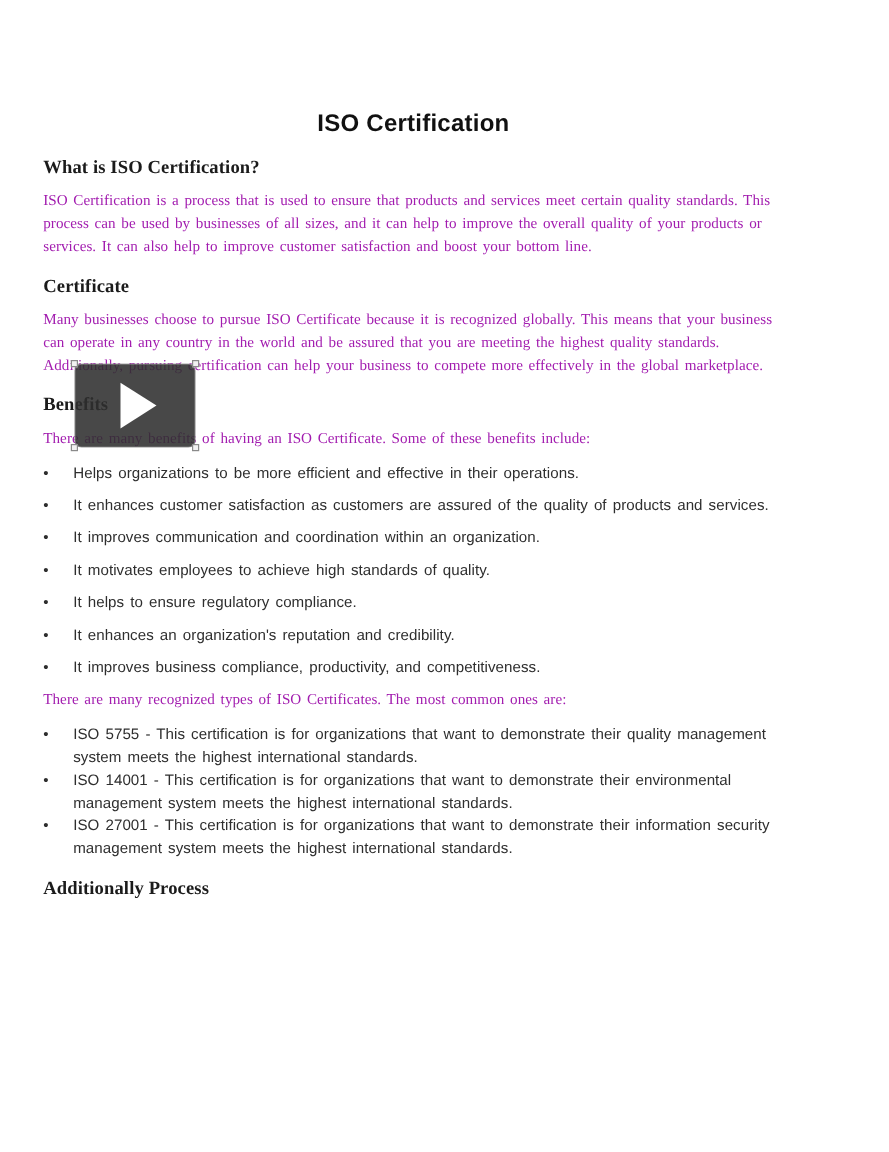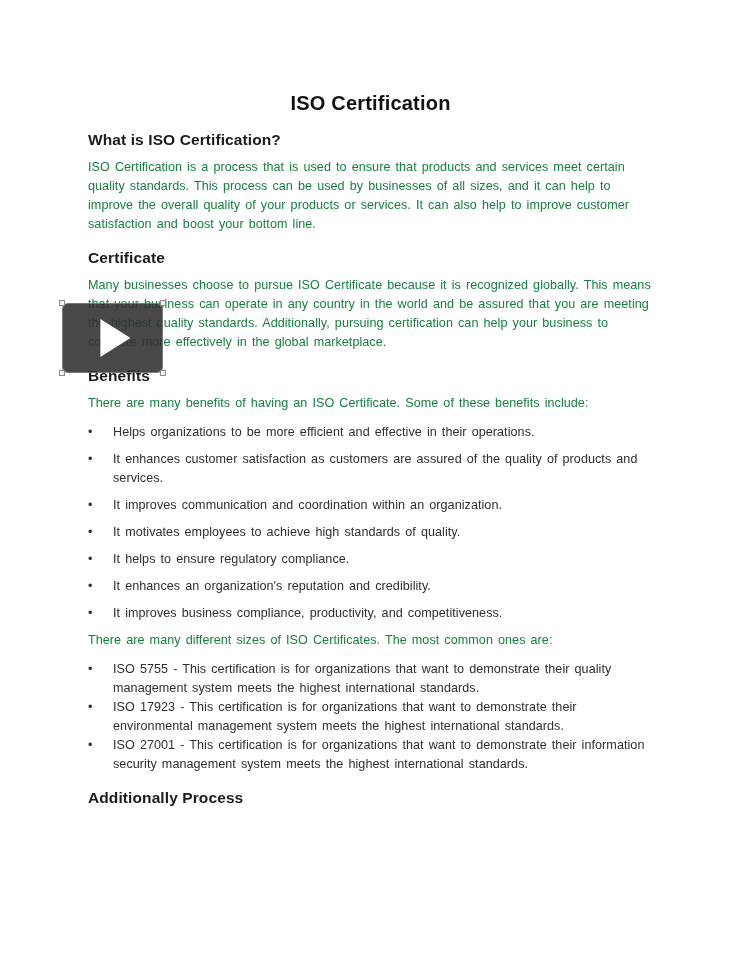--- a/index.html
+++ b/index.html
@@ -9,46 +9,48 @@
   }
   .page {
     position: relative;
     width: 741px;
     height: 960px;
     background: #ffffff;
     overflow: hidden;
     font-family: "Liberation Sans", "DejaVu Sans", sans-serif;
   }
   .content {
-    padding: 90px 88px 0 88px;
+    padding: 90px 88px 0 36px;
   }
   h1.doc-title {
     margin: 0;
     font-size: 20px;
     line-height: 26px;
     font-weight: 700;
     text-align: center;
     color: #111111;
     letter-spacing: 0.2px;
   }
   h2.section-heading {
     margin: 14px 0 8px 0;
     font-size: 15.5px;
     line-height: 20px;
     font-weight: 700;
     color: #1b1b1b;
     letter-spacing: 0.1px;
+    font-family: Liberation Serif, serif;
   }
   p.body-text {
     margin: 0 0 10px 0;
     font-size: 12.6px;
     line-height: 19px;
-    color: #15803d;
+    color: #a21caf;
     word-spacing: 1.5px;
     letter-spacing: 0.05px;
+    font-family: Liberation Serif, serif;
   }
   .bullet-item {
     display: flex;
     align-items: flex-start;
     font-size: 12.6px;
     line-height: 19px;
     color: #2e2e2e;
     word-spacing: 1.5px;
     letter-spacing: 0.05px;
   }
@@ -144,29 +146,29 @@
         <span class="bullet-marker">•</span>
         <span class="bullet-text">It enhances an organization's reputation and credibility.</span>
       </div>
       <div class="bullet-item spaced">
         <span class="bullet-marker">•</span>
         <span class="bullet-text">It improves business compliance, productivity, and competitiveness.</span>
       </div>
     </section>
 
     <section>
-      <p class="body-text">There are many different sizes of ISO Certificates. The most common ones are:</p>
+      <p class="body-text">There are many recognized types of ISO Certificates. The most common ones are:</p>
 
       <div class="bullet-item tight">
         <span class="bullet-marker">•</span>
         <span class="bullet-text">ISO 5755 - This certification is for organizations that want to demonstrate their quality management system meets the highest international standards.</span>
       </div>
       <div class="bullet-item tight">
         <span class="bullet-marker">•</span>
-        <span class="bullet-text">ISO 17923 - This certification is for organizations that want to demonstrate their environmental management system meets the highest international standards.</span>
+        <span class="bullet-text">ISO 14001 - This certification is for organizations that want to demonstrate their environmental management system meets the highest international standards.</span>
       </div>
       <div class="bullet-item tight">
         <span class="bullet-marker">•</span>
         <span class="bullet-text">ISO 27001 - This certification is for organizations that want to demonstrate their information security management system meets the highest international standards.</span>
       </div>
     </section>
 
     <section>
       <h2 class="section-heading">Additionally Process</h2>
     </section>

